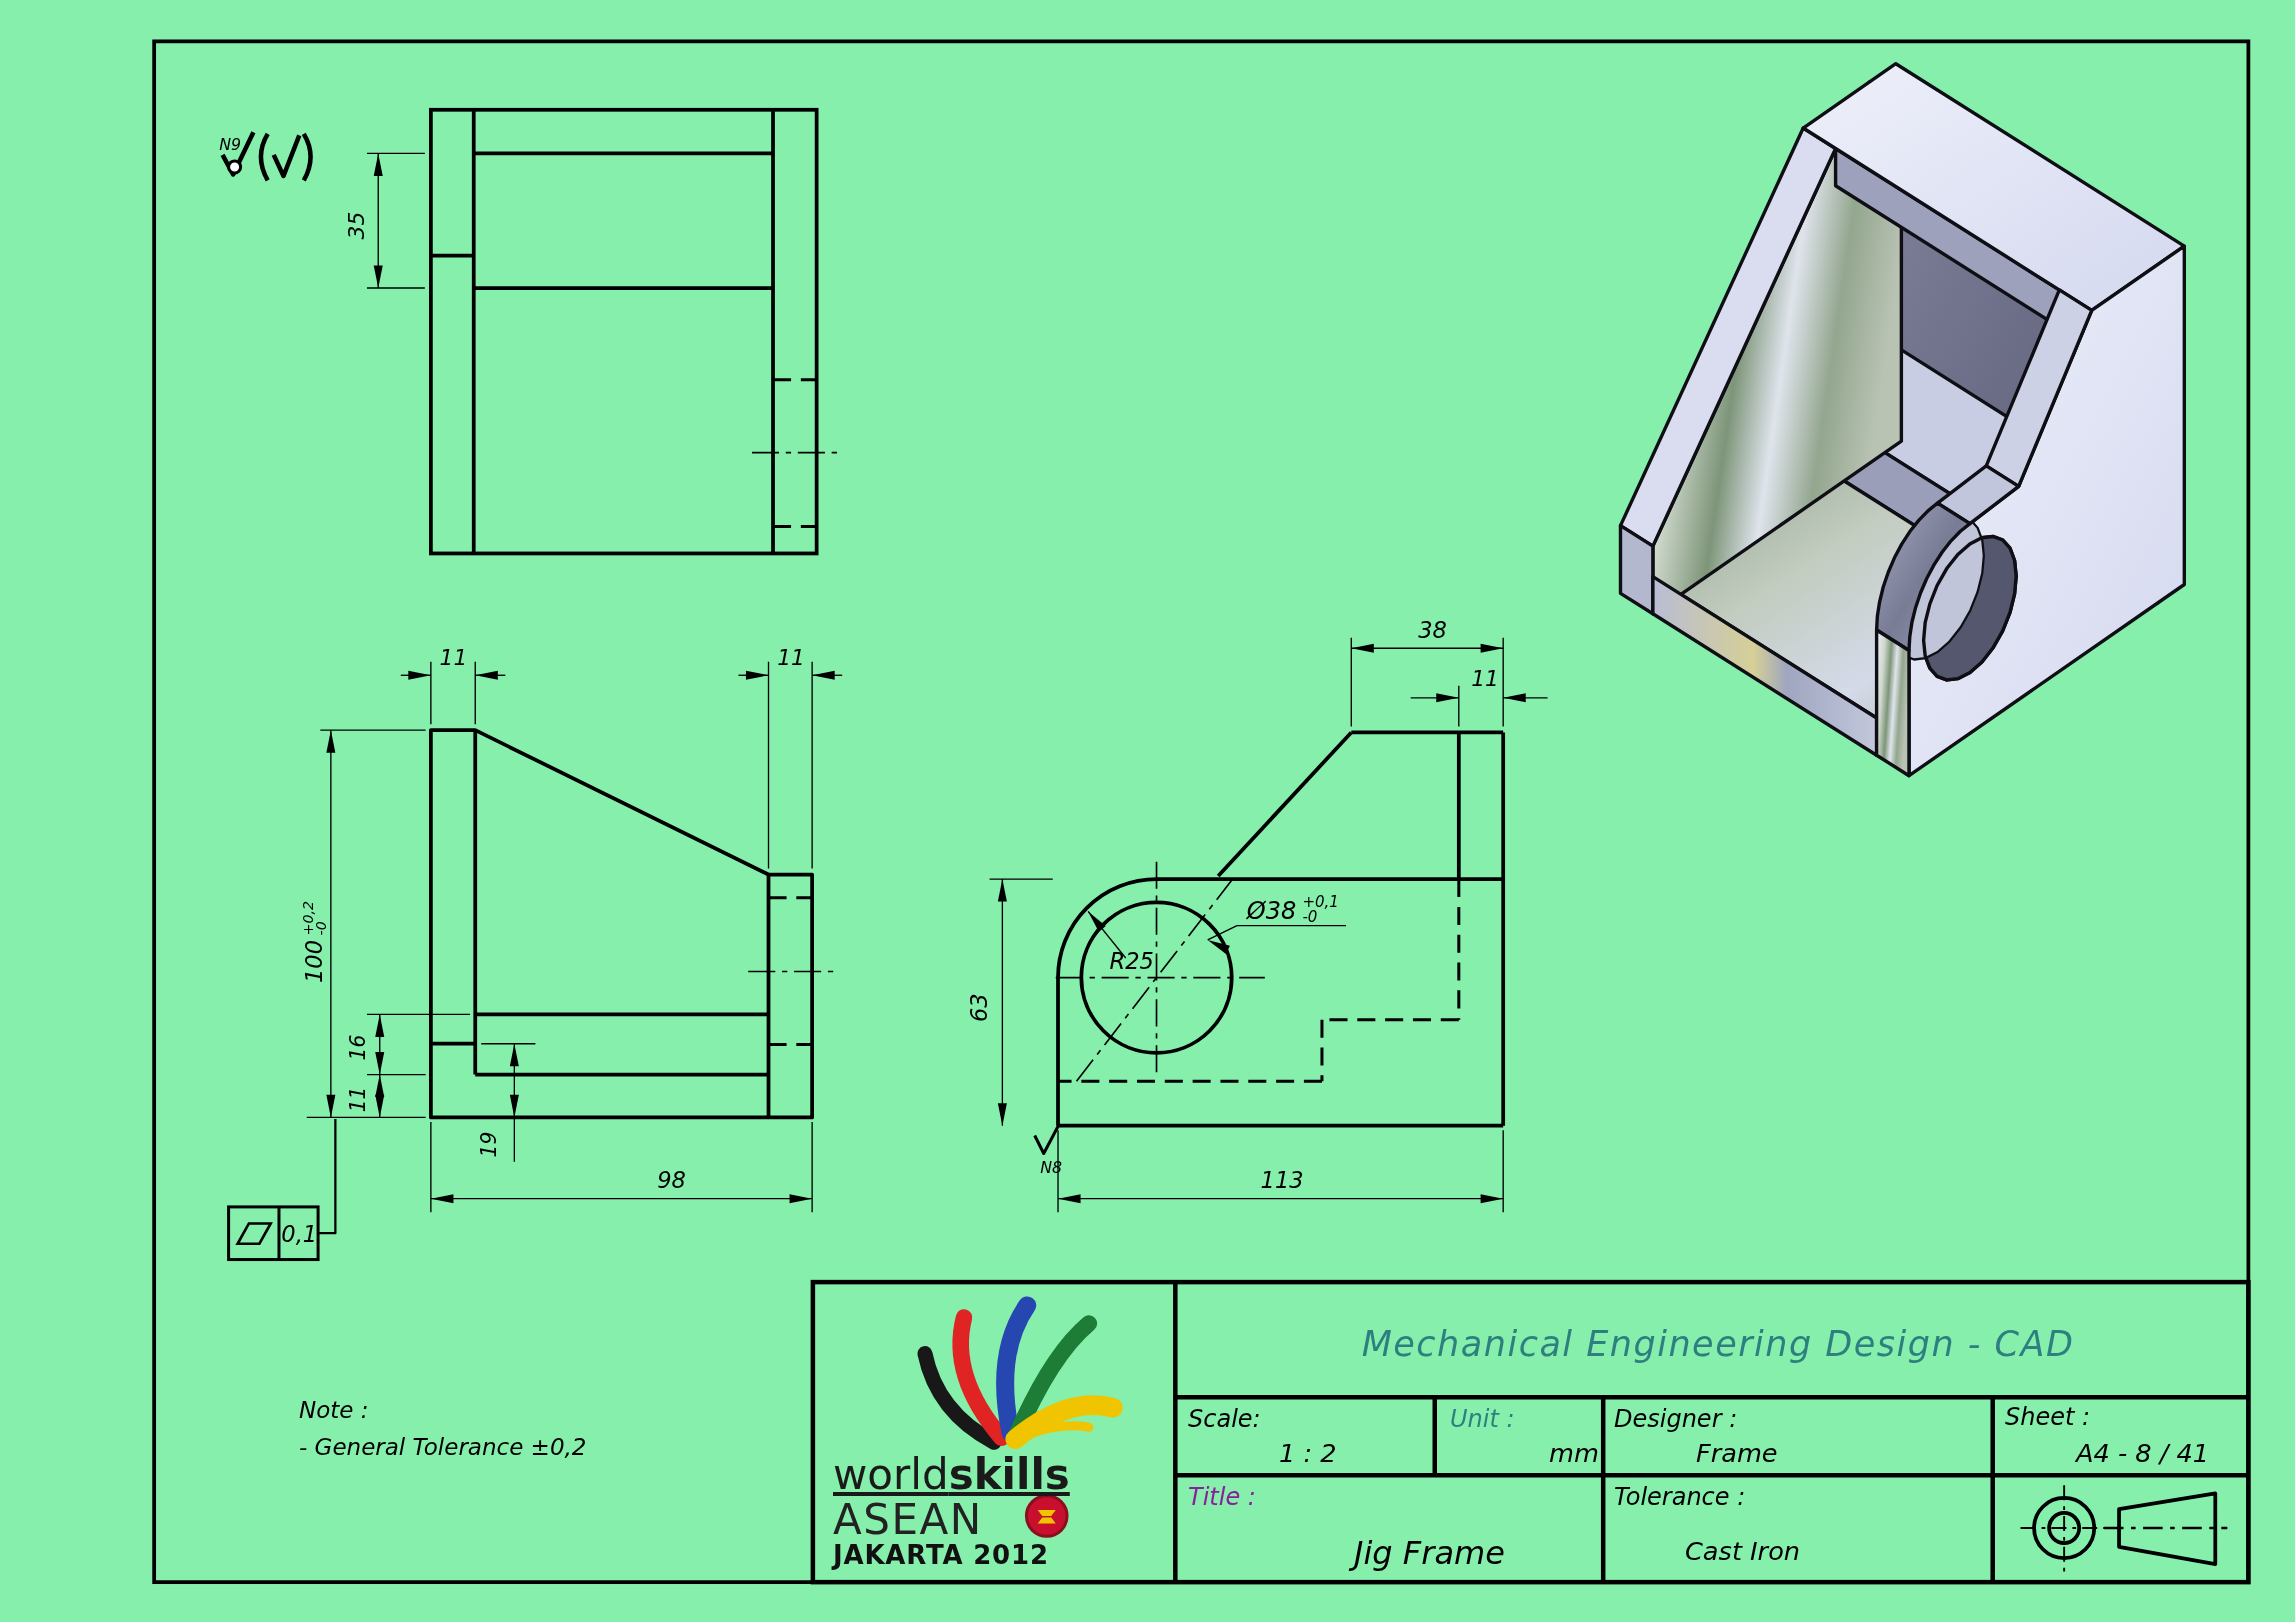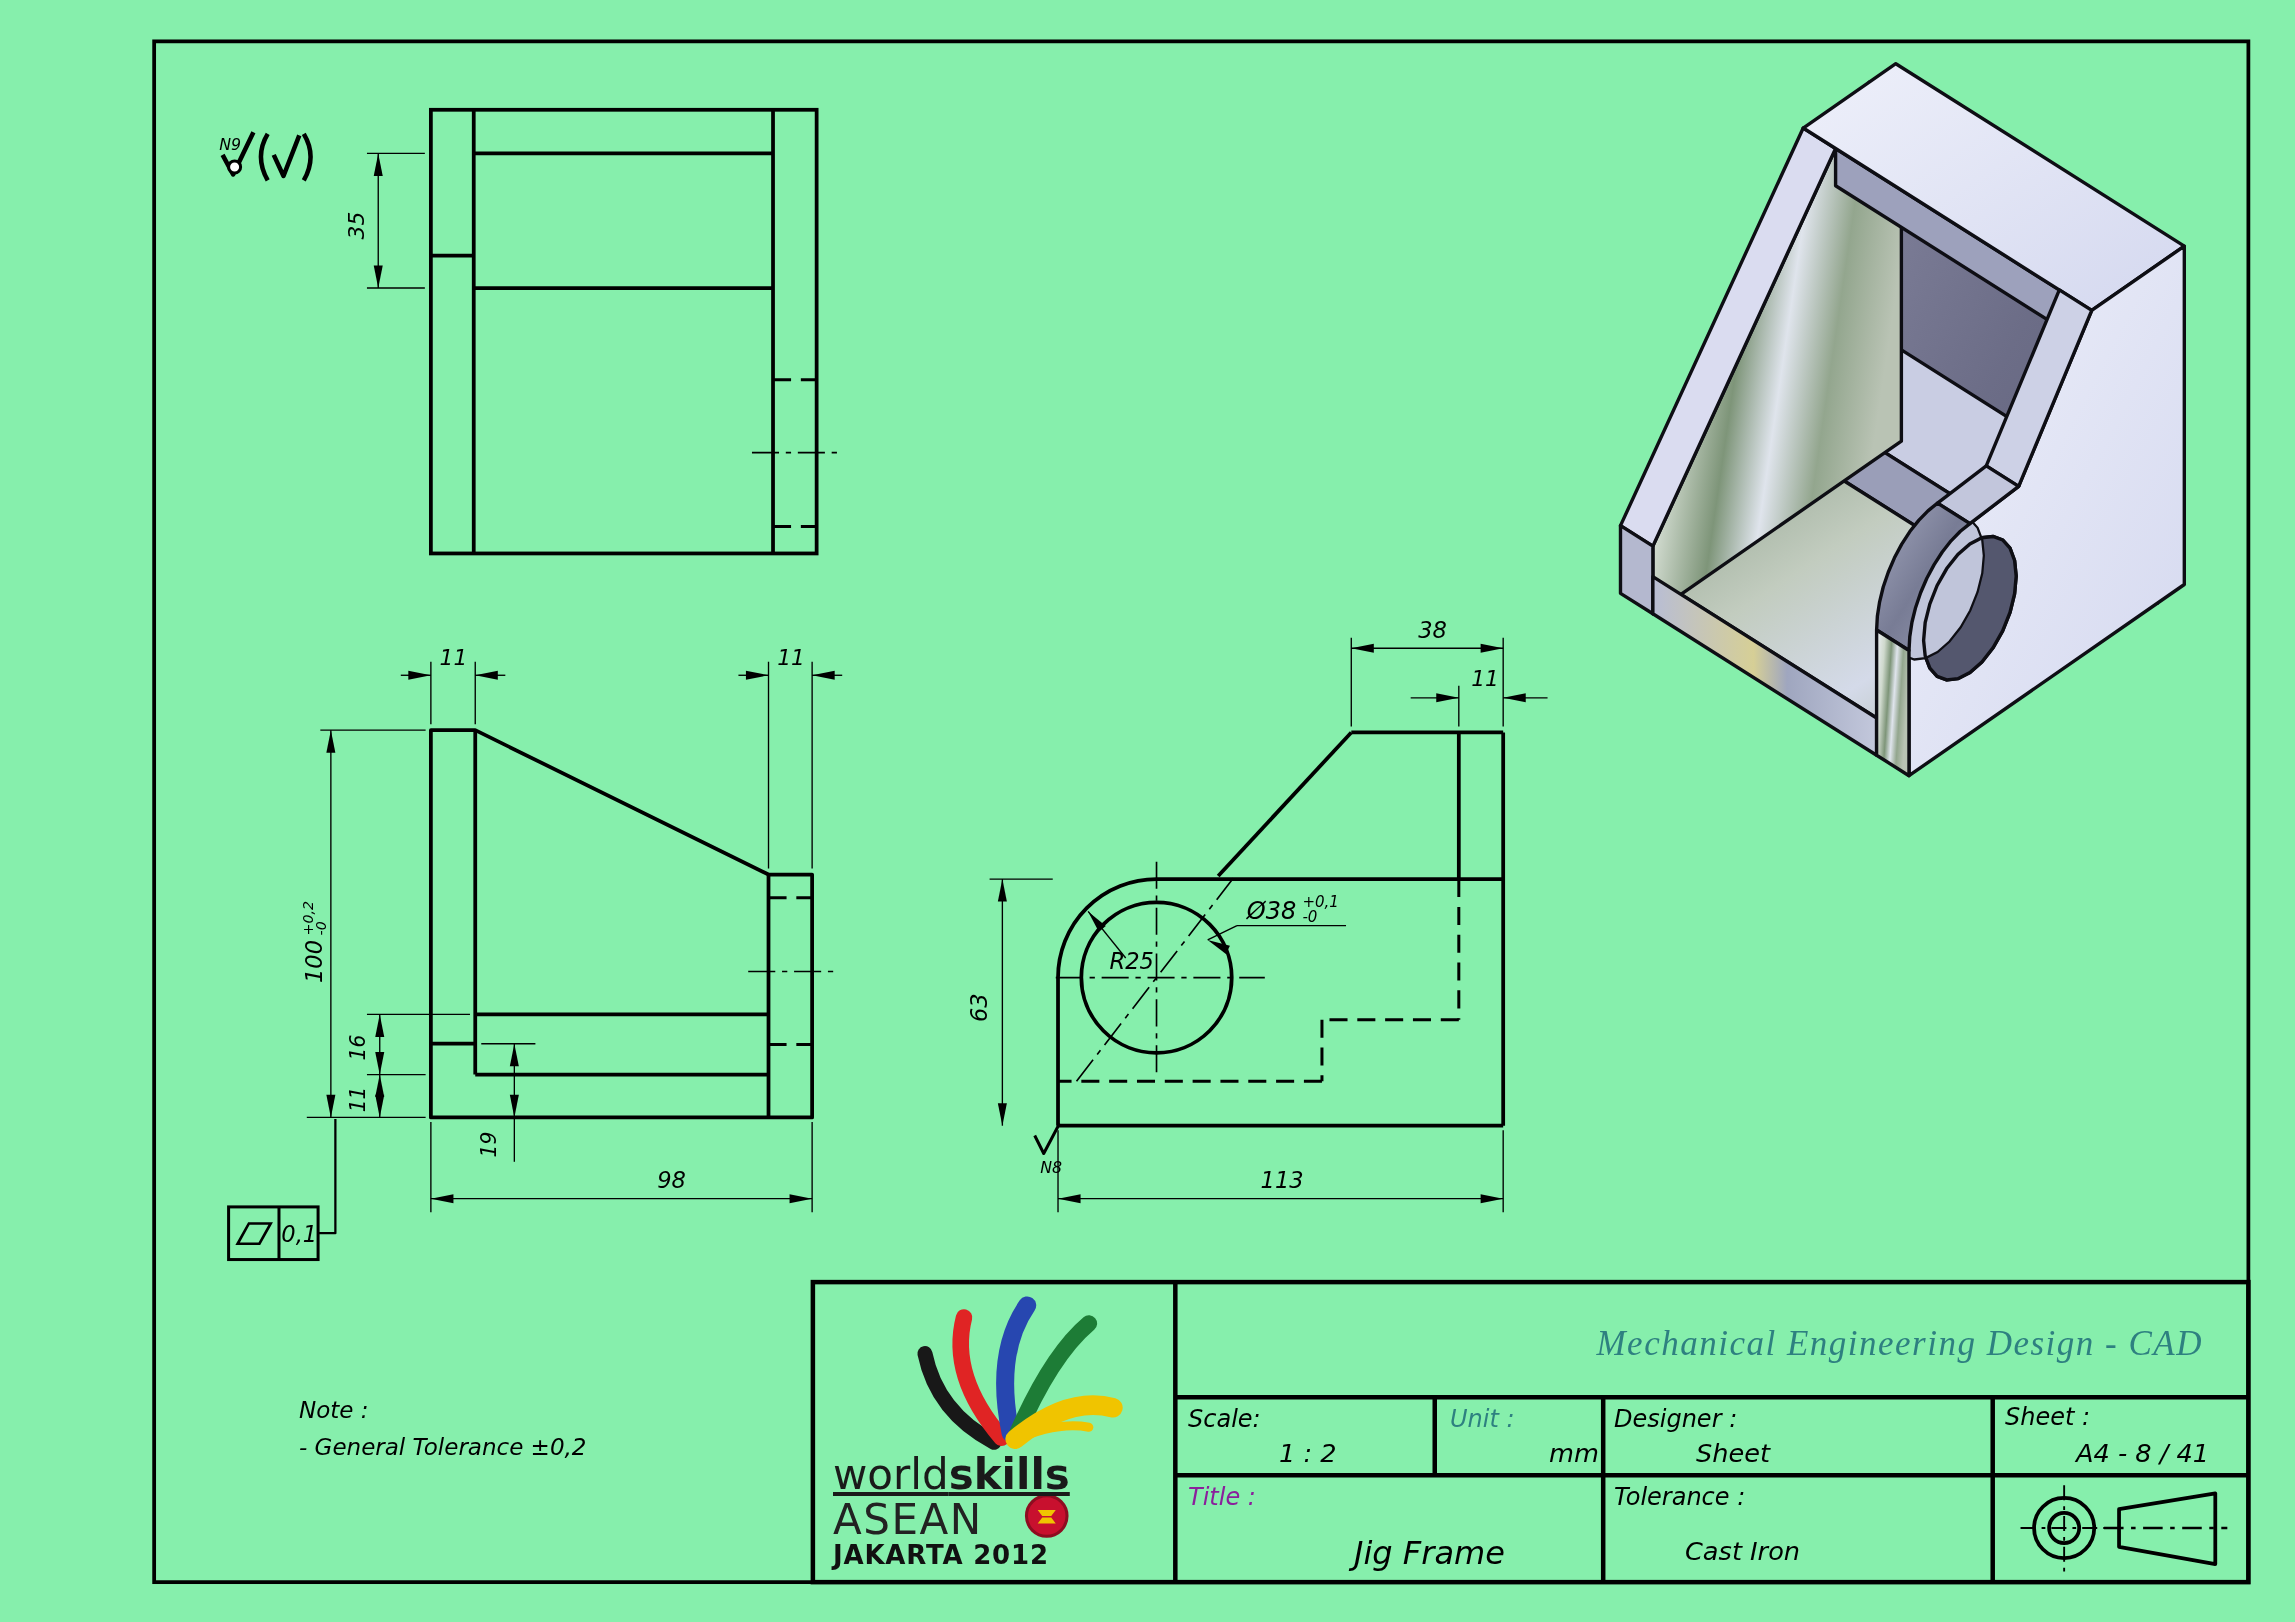--- a/index.html
+++ b/index.html
@@ -254,30 +254,30 @@
         <path d="M2638.2,738.8L2636.1,718.2L2629.9,701.8L2620.1,690.9L2607.4,686.2L2592.5,687.9L2576.6,696.1L2560.7,710.1L2545.8,728.9L2533.1,751.3L2523.3,775.8L2517.1,800.7L2515.0,824.3L2517.1,845.0L2523.3,861.3L2533.1,872.3L2545.8,877.0L2560.7,875.2L2576.6,867.1L2592.5,853.1L2607.4,834.2L2620.1,811.8L2629.9,787.3L2636.1,762.4Z" fill="#c0c5da" stroke="#0e0e14" stroke-width="3"></path>
         <path d="M2681.2,766.1L2679.1,745.4L2673.0,729.0L2663.2,718.1L2650.4,713.4L2635.6,715.1L2619.7,723.3L2603.7,737.3L2588.9,756.1L2576.1,778.6L2566.4,803.1L2560.2,828.0L2558.1,851.6L2560.2,872.2L2566.4,888.6L2576.1,899.5L2588.9,904.2L2603.7,902.5L2619.7,894.3L2635.6,880.3L2650.4,861.5L2663.2,839.0L2673.0,814.5L2679.1,789.6Z" fill="none" stroke="#0e0e14" stroke-width="4.5"></path>
         <polygon points="2738.605,385.575 2781.67,412.8 2684.4700000000003,646.8 2641.405,619.575" fill="#cdd1e6" stroke="#0e0e14" stroke-width="4.5" stroke-linejoin="round"></polygon>
         <polygon points="2641.405,619.575 2684.4700000000003,646.8 2619.67,696.3000000000001 2576.605,669.075" fill="#c2c6dc" stroke="#0e0e14" stroke-width="4.5" stroke-linejoin="round"></polygon>
         <path d="M2619.7,696.3L2607.0,706.5L2594.6,719.2L2582.9,734.1L2572.1,750.8L2562.4,769.0L2554.1,788.2L2547.5,807.8L2542.6,827.5L2539.7,846.8L2538.7,865.1L2495.6,837.8L2496.6,819.5L2499.6,800.3L2504.4,780.6L2511.1,761.0L2519.3,741.8L2529.0,723.6L2539.8,706.9L2551.6,692.0L2563.9,679.3L2576.6,669.1Z" fill="url(#gBand)" stroke="#0e0e14" stroke-width="4.5" stroke-linejoin="round"></path>
         <polygon points="2198.065,816.225 2495.605,1004.325 2495.605,954.825 2198.065,766.725" fill="url(#gStreak)" stroke="#0e0e14" stroke-width="4.5" stroke-linejoin="round"></polygon>
         <polygon points="2495.605,1004.325 2538.67,1031.55 2538.67,865.0500000000001 2495.605,837.825" fill="url(#gTrees)" stroke="#0e0e14" stroke-width="4.5" stroke-linejoin="round"></polygon>
       </g>
     </svg>
 
-  <div class="abs cadtxt teal tb-header" style="left:1233px;top:1324px;width:970px;text-align:right;font-family:Liberation Serif, serif;">Mechanical Engineering Design - CAD</div>
+  <div class="abs cadtxt teal tb-header" style="left:1233px;top:1324px;width:970px;text-align:center;">Mechanical Engineering Design - CAD</div>
 
   <div class="abs cadtxt tb-label" style="left:1188px;top:1405px;">Scale:</div>
   <div class="abs cadtxt tb-value" style="left:1279px;top:1438px;">1 : 2</div>
 
   <div class="abs cadtxt teal tb-label" style="left:1450px;top:1405px;">Unit :</div>
   <div class="abs cadtxt tb-value" style="left:1549px;top:1438px;">mm</div>
 
   <div class="abs cadtxt tb-label" style="left:1614px;top:1405px;">Designer :</div>
-  <div class="abs cadtxt tb-value" style="left:1696px;top:1438px;">Sheet</div>
+  <div class="abs cadtxt tb-value" style="left:1696px;top:1438px;">Frame</div>
 
   <div class="abs cadtxt tb-label" style="left:2005px;top:1403px;">Sheet :</div>
   <div class="abs cadtxt tb-value" style="left:2076px;top:1438px;">A4 - 8 / 41</div>
 
   <div class="abs cadtxt purple tb-label" style="left:1188px;top:1483px;">Title :</div>
   <div class="abs cadtxt big-title" style="left:1354px;top:1534px;">Jig Frame</div>
 
   <div class="abs cadtxt tb-label" style="left:1614px;top:1483px;">Tolerance :</div>
   <div class="abs cadtxt tb-value" style="left:1685px;top:1536px;">Cast Iron</div>
 

